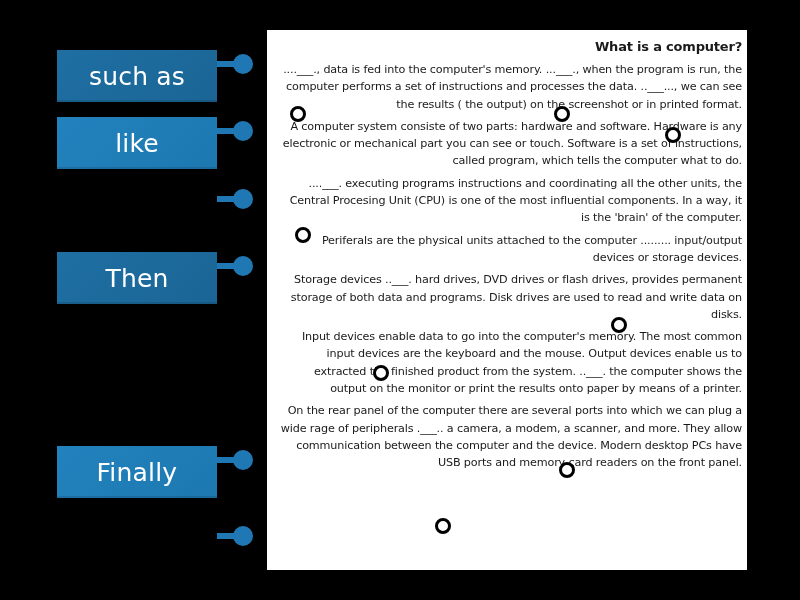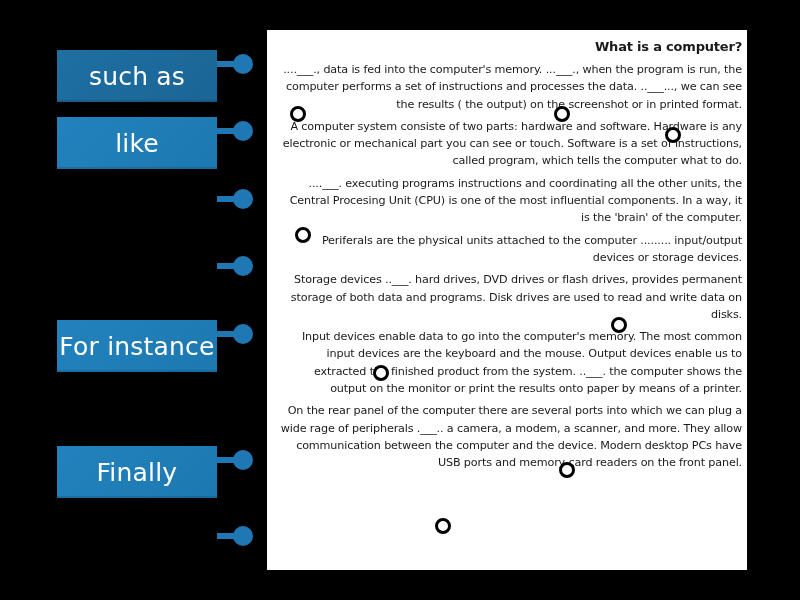--- a/index.html
+++ b/index.html
@@ -123,25 +123,21 @@
   <div class="label-item" style="top:101px">
     <div class="label-box light">like</div>
     <div class="connector-stem"></div>
     <div class="connector-knob"></div>
   </div>
   <div class="label-item" style="top:169px">
     <div class="connector-stem"></div>
     <div class="connector-knob"></div>
   </div>
   <div class="label-item" style="top:236px">
-    <div class="connector-stem"></div>
-    <div class="connector-knob"></div>
-  </div>
-  <div class="label-item" style="top:304px">
-    <div class="label-box light">For instance</div>
+    <div class="label-box dark">Then</div>
     <div class="connector-stem"></div>
     <div class="connector-knob"></div>
   </div>
   <div class="label-item" style="top:430px">
     <div class="label-box light">Finally</div>
     <div class="connector-stem"></div>
     <div class="connector-knob"></div>
   </div>
   <div class="label-item" style="top:506px">
     <div class="connector-stem"></div>

